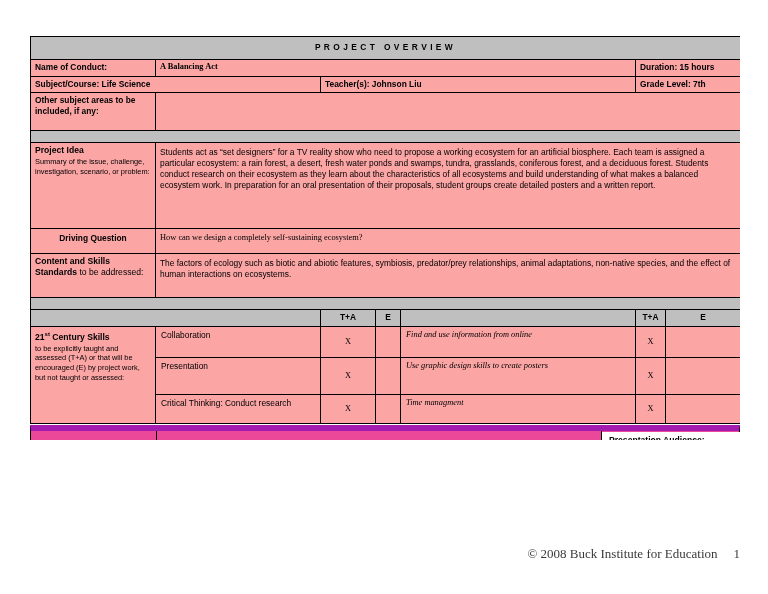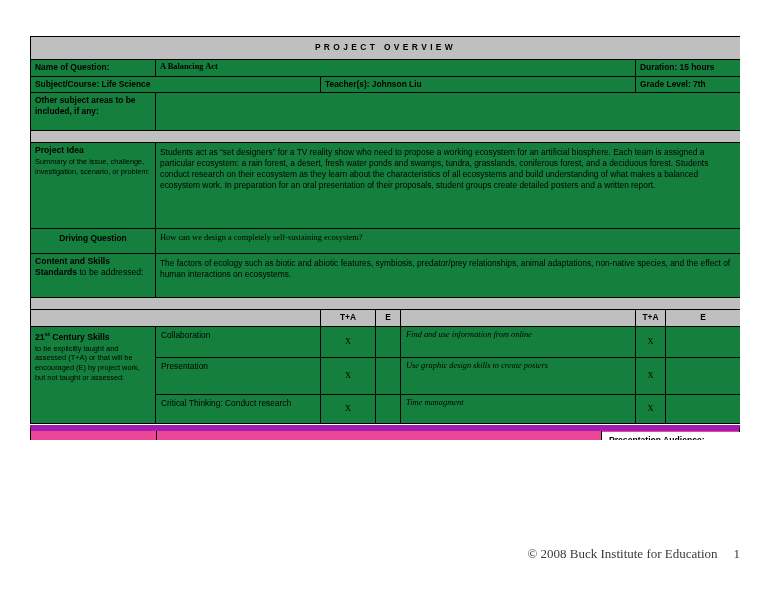--- a/index.html
+++ b/index.html
@@ -30,21 +30,21 @@
     top: 36px;
     width: 710px;
     height: 404px;
     overflow: hidden;
   }
 
   table.pbl {
     border-collapse: collapse;
     width: 710px;
     table-layout: fixed;
-    background: #15803d;
+    background: #fca5a5;
     padding-left: 24px;
   }
   table.pbl td {
     border: 1px solid #000000;
     vertical-align: top;
     padding: 2px 4px 3px 4px;
     font-size: 8.4px;
     line-height: 1.28;
     color: #000000;
   }
@@ -214,21 +214,21 @@
         <col style="width:30px">
         <col style="width:75px">
       </colgroup>
 
       <tbody>
           <tr>
         <td class="title-cell" colspan="8">PROJECT OVERVIEW</td>
       </tr>
 
       <tr>
-        <td class="lbl">Name of Question:</td>
+        <td class="lbl">Name of Conduct:</td>
         <td class="serif-bold" colspan="5">A Balancing Act</td>
         <td class="lbl" colspan="2">Duration: 15 hours</td>
       </tr>
 
       <tr>
         <td class="lbl" colspan="2">Subject/Course: Life Science</td>
         <td class="lbl" colspan="4">Teacher(s): Johnson Liu</td>
         <td class="lbl" colspan="2">Grade Level: 7th</td>
       </tr>
 

